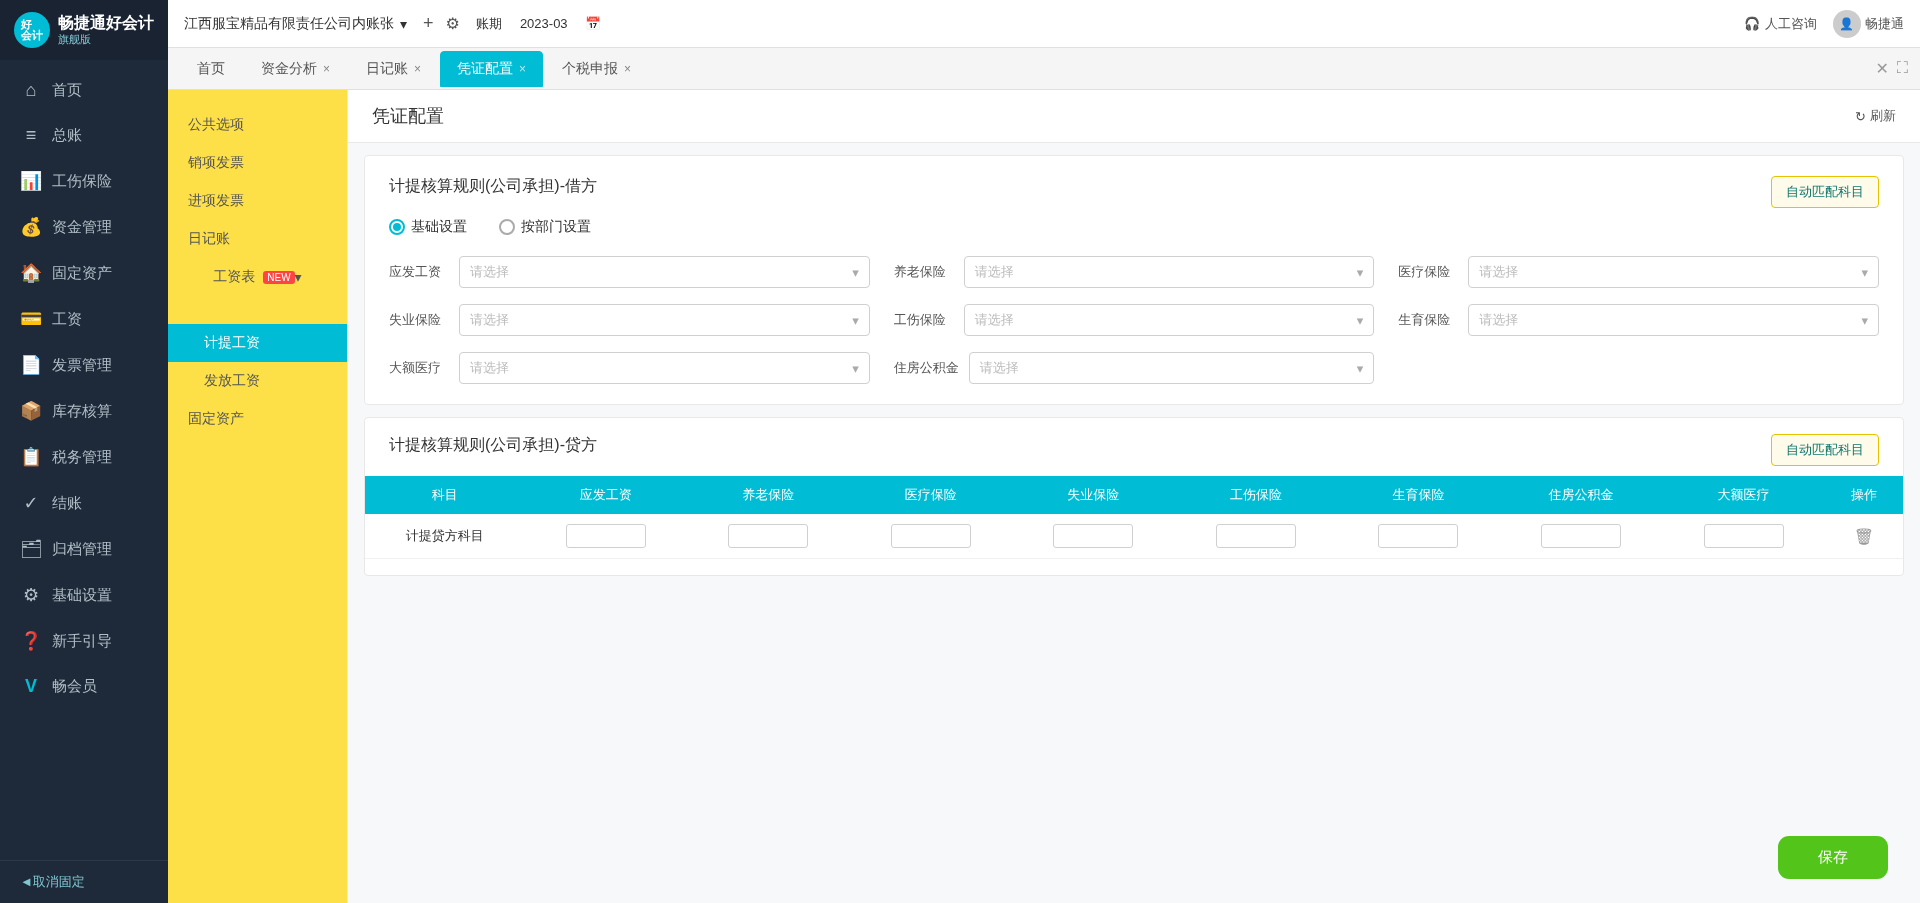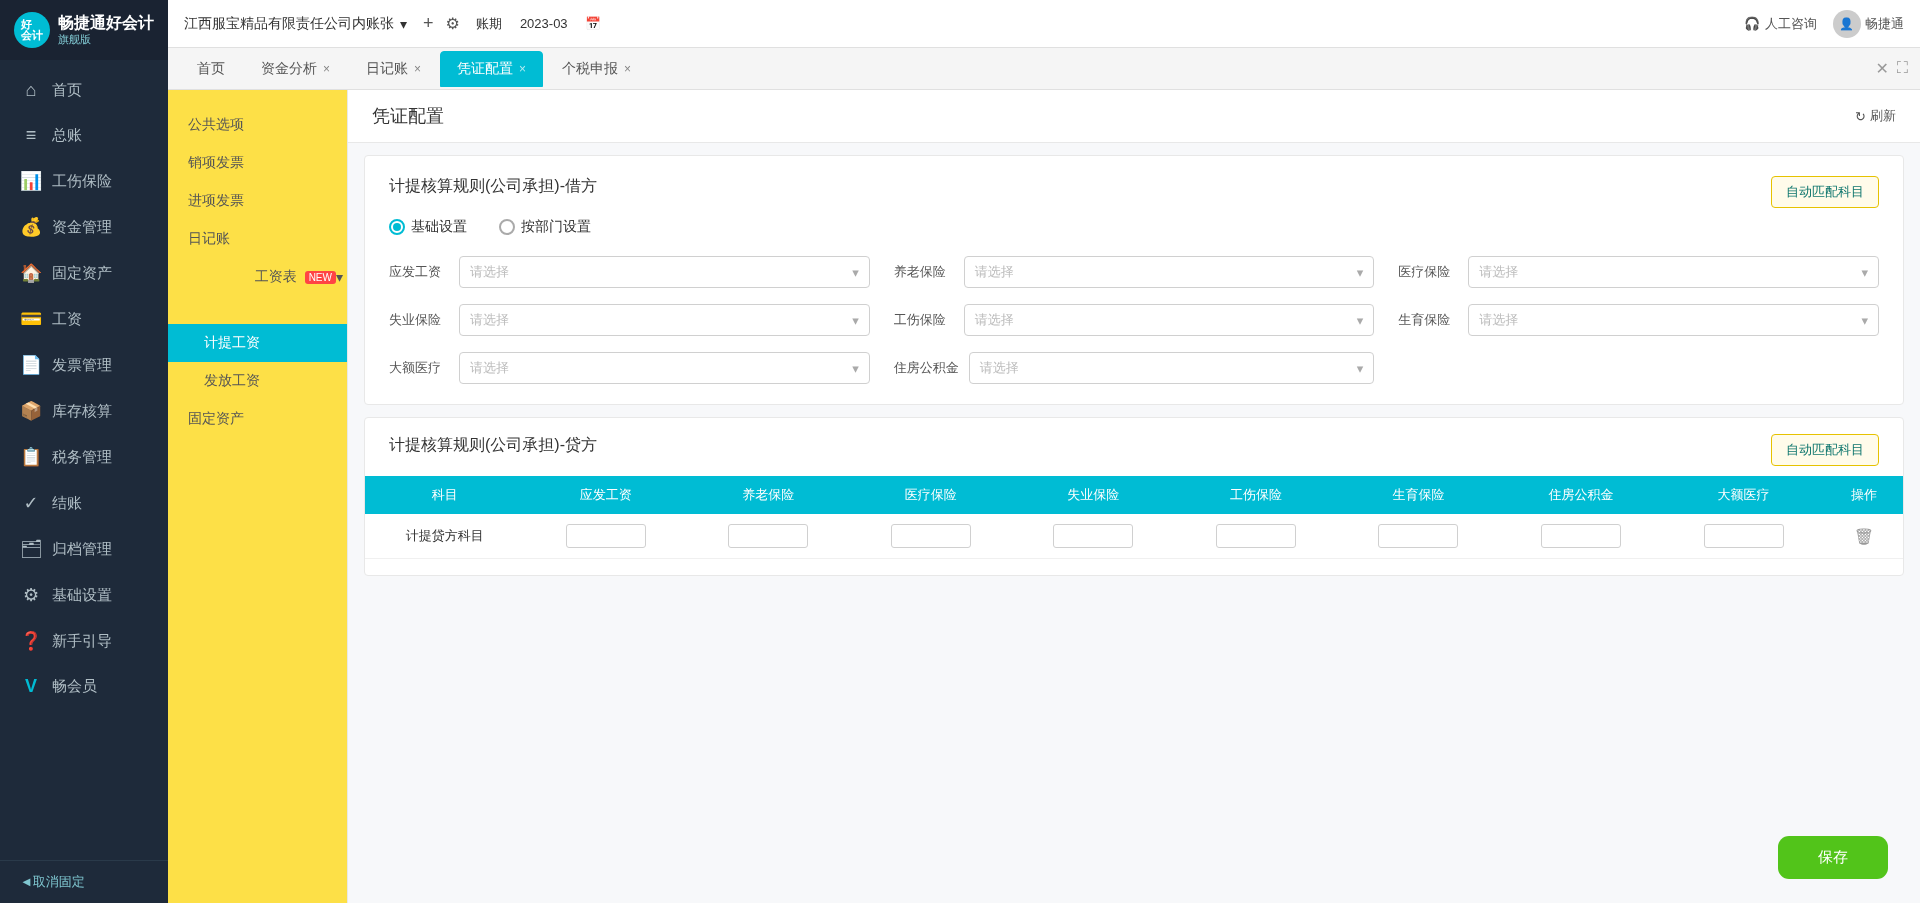--- a/index.html
+++ b/index.html
@@ -122,21 +122,21 @@
       cursor: pointer;
     }
     .left-panel-item.active {
       background: #00bcd4;
       color: #fff;
     }
     .left-panel-group-header {
       padding: 10px 4px;
       font-size: 14px; color: #555;
       cursor: pointer;
-      display: flex; align-items: center; justify-content: flex-end;
+      display: flex; align-items: center; justify-content: center;
     }
     .new-badge {
       background: #ff4444;
       color: #fff;
       font-size: 10px;
       padding: 1px 4px;
       border-radius: 3px;
       margin-left: 4px;
     }
 

